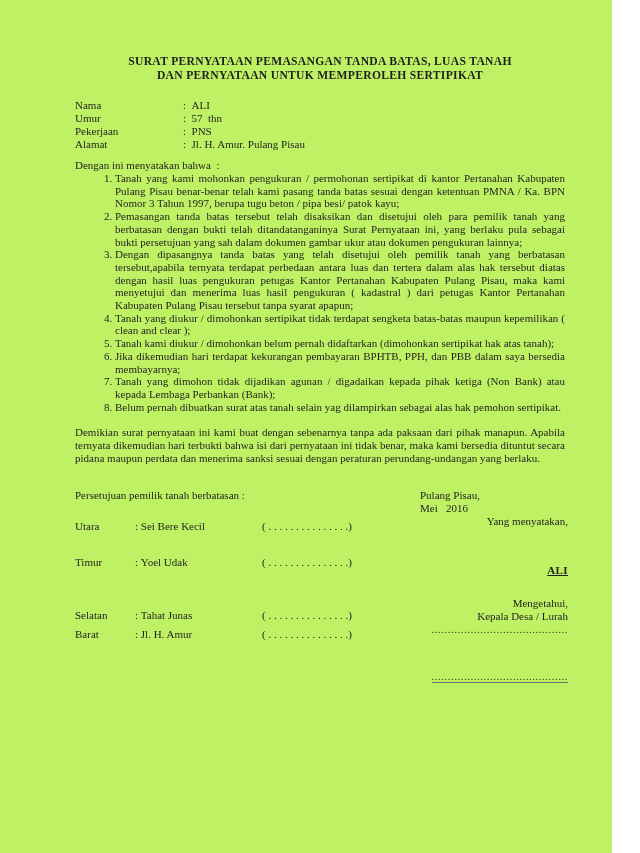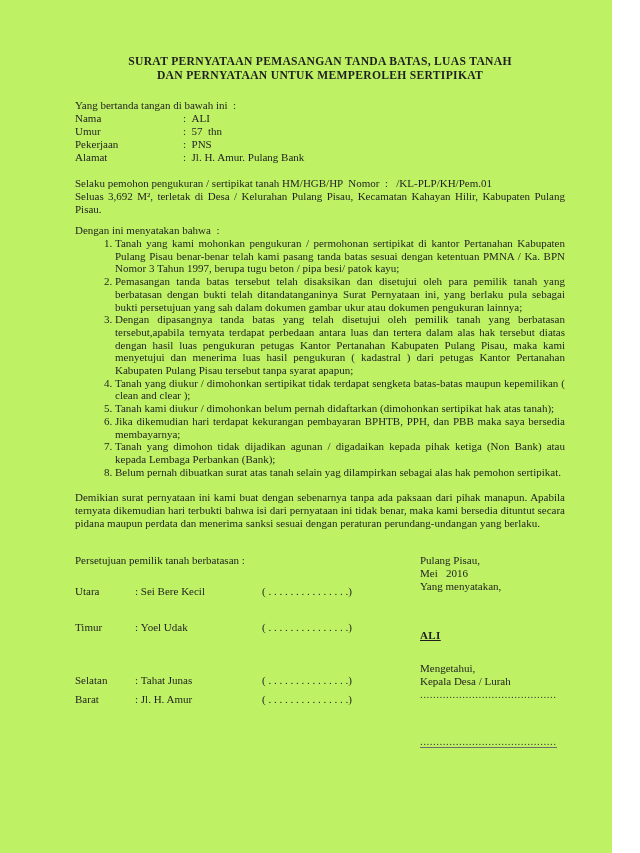--- a/index.html
+++ b/index.html
@@ -29,72 +29,67 @@
 
   .stmt-heading { margin-top:8px; }
   ol.stmts { margin:0; padding:0 0 0 40px; text-align:justify; }
   ol.stmts li { margin:0; padding:0; line-height:12.7px; }
 
   .closing { margin-top:13px; line-height:12.9px; }
 
   .sig-section { position:relative; margin-top:24px; height:200px; }
   .sig-abs { position:absolute; }
   .sig-right { left:345px; width:148px; }
-  .center { text-align:left; }
+  .center { text-align:right; }
   .daterow { display:flex; justify-content:space-between;flex-direction:column; }
   .border-row { display:flex; left:0; }
   .border-row .lbl { width:60px; flex:0 0 60px; }
   .border-row .cn { width:127px; flex:0 0 127px; }
   .paren { white-space:pre; }
   .bold-underline { font-weight:bold; text-decoration:underline; letter-spacing:0.4px; }
   .dots { color:#3a3a3a; letter-spacing:0.5px; }
   .dots-underlined { border-bottom:1.4px solid #6e6e6e; padding-bottom:0px; }
 </style>
 </head>
 <body>
 
 <div class="page">
   <div class="content">
 
     <header class="doc-title">
       <div>SURAT PERNYATAAN PEMASANGAN TANDA BATAS, LUAS TANAH</div>
       <div>DAN PERNYATAAN UNTUK MEMPEROLEH SERTIPIKAT</div>
     </header>
 
-    <p class="block pre">Yang bertanda tangan di bawah ini  :</p>
 
     <div class="id-rows">
       <div class="id-row">
         <span class="lbl">Nama</span><span>:</span>&nbsp;&nbsp;<span class="val">ALI</span>
       </div>
       <div class="id-row">
         <span class="lbl">Umur</span><span>:</span>&nbsp;&nbsp;<span class="val">57  thn</span>
       </div>
       <div class="id-row">
         <span class="lbl">Pekerjaan</span><span>:</span>&nbsp;&nbsp;<span class="val">PNS</span>
       </div>
       <div class="id-row">
-        <span class="lbl">Alamat</span><span>:</span>&nbsp;&nbsp;<span class="val">Jl. H. Amur. Pulang Bank</span>
+        <span class="lbl">Alamat</span><span>:</span>&nbsp;&nbsp;<span class="val">Jl. H. Amur. Pulang Pisau</span>
       </div>
     </div>
 
-    <div class="applicant">
-      <div class="pre">Selaku pemohon pengukuran / sertipikat tanah HM/HGB/HP  Nomor  :   /KL-PLP/KH/Pem.01</div>
-      <p class="just">Seluas 3,692  M², terletak di Desa / Kelurahan Pulang Pisau, Kecamatan Kahayan Hilir, Kabupaten Pulang Pisau.</p>
-    </div>
 
     <p class="block pre stmt-heading">Dengan ini menyatakan bahwa  :</p>
 
     <ol class="stmts">
       <li>Tanah yang kami mohonkan pengukuran / permohonan sertipikat di kantor Pertanahan Kabupaten Pulang Pisau benar-benar telah kami pasang tanda batas sesuai dengan ketentuan PMNA / Ka. BPN Nomor 3 Tahun 1997, berupa tugu beton / pipa besi/ patok kayu;</li>
       <li>Pemasangan tanda batas tersebut telah disaksikan dan disetujui oleh para pemilik tanah yang berbatasan dengan bukti telah ditandatanganinya Surat Pernyataan ini, yang berlaku pula sebagai bukti persetujuan yang sah dalam dokumen gambar ukur atau dokumen pengukuran lainnya;</li>
       <li>Dengan dipasangnya tanda batas yang telah disetujui oleh pemilik tanah yang berbatasan tersebut,apabila ternyata terdapat perbedaan antara luas dan tertera dalam alas hak tersebut diatas dengan hasil luas pengukuran petugas Kantor Pertanahan Kabupaten Pulang Pisau, maka kami menyetujui dan menerima luas hasil pengukuran ( kadastral ) dari petugas Kantor Pertanahan Kabupaten Pulang Pisau tersebut tanpa syarat apapun;</li>
       <li>Tanah yang diukur / dimohonkan sertipikat tidak terdapat sengketa batas-batas maupun kepemilikan ( clean and clear );</li>
       <li>Tanah kami diukur / dimohonkan belum pernah didaftarkan (dimohonkan sertipikat hak atas tanah);</li>
-      <li>Jika dikemudian hari terdapat kekurangan pembayaran BPHTB, PPH, dan PBB maka saya bersedia membayarnya;</li>
+      <li>Jika dikemudian hari terdapat kekurangan pembayaran BPHTB, PPH, dan PBB dalam saya bersedia membayarnya;</li>
       <li>Tanah yang dimohon tidak dijadikan agunan / digadaikan kepada pihak ketiga (Non Bank) atau kepada Lembaga Perbankan (Bank);</li>
       <li>Belum pernah dibuatkan surat atas tanah selain yag dilampirkan sebagai alas hak pemohon sertipikat.</li>
     </ol>
 
     <p class="just closing">Demikian surat pernyataan ini kami buat dengan sebenarnya tanpa ada paksaan dari pihak manapun. Apabila ternyata dikemudian hari terbukti bahwa isi dari pernyataan ini tidak benar, maka kami bersedia dituntut secara pidana maupun perdata dan menerima sanksi sesuai dengan peraturan perundang-undangan yang berlaku.</p>
 
     <div class="sig-section">
 
       <div class="sig-abs" style="top:0; left:0;">Persetujuan pemilik tanah berbatasan  :</div>
 

